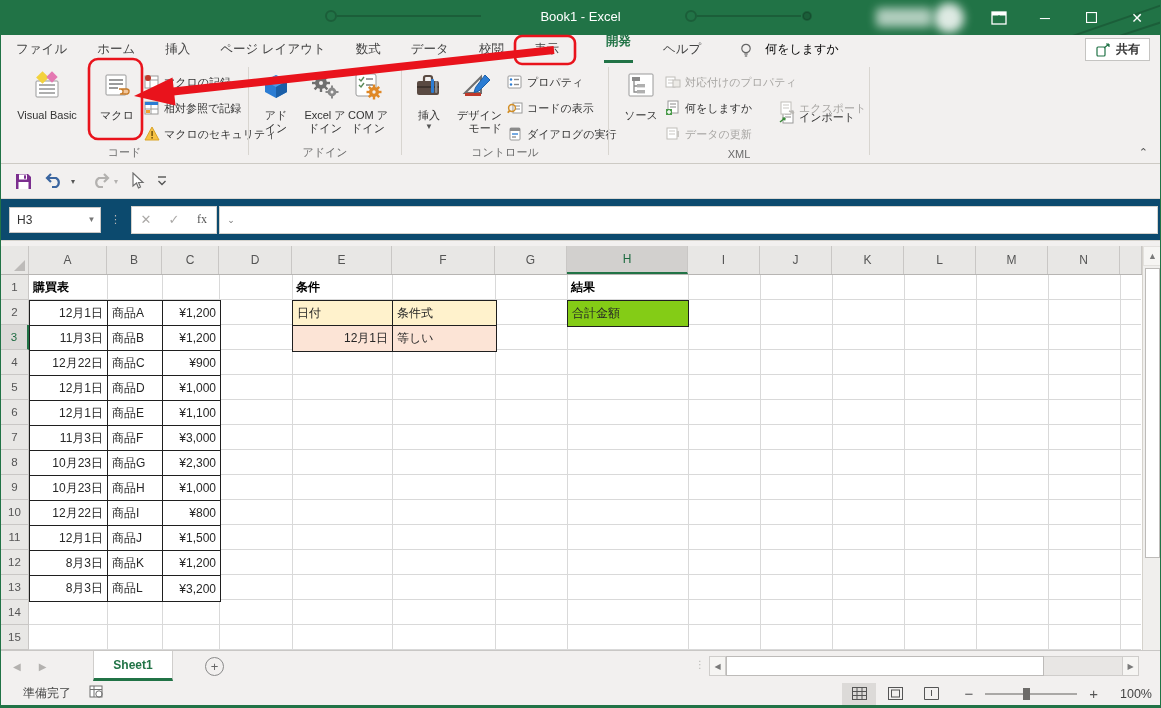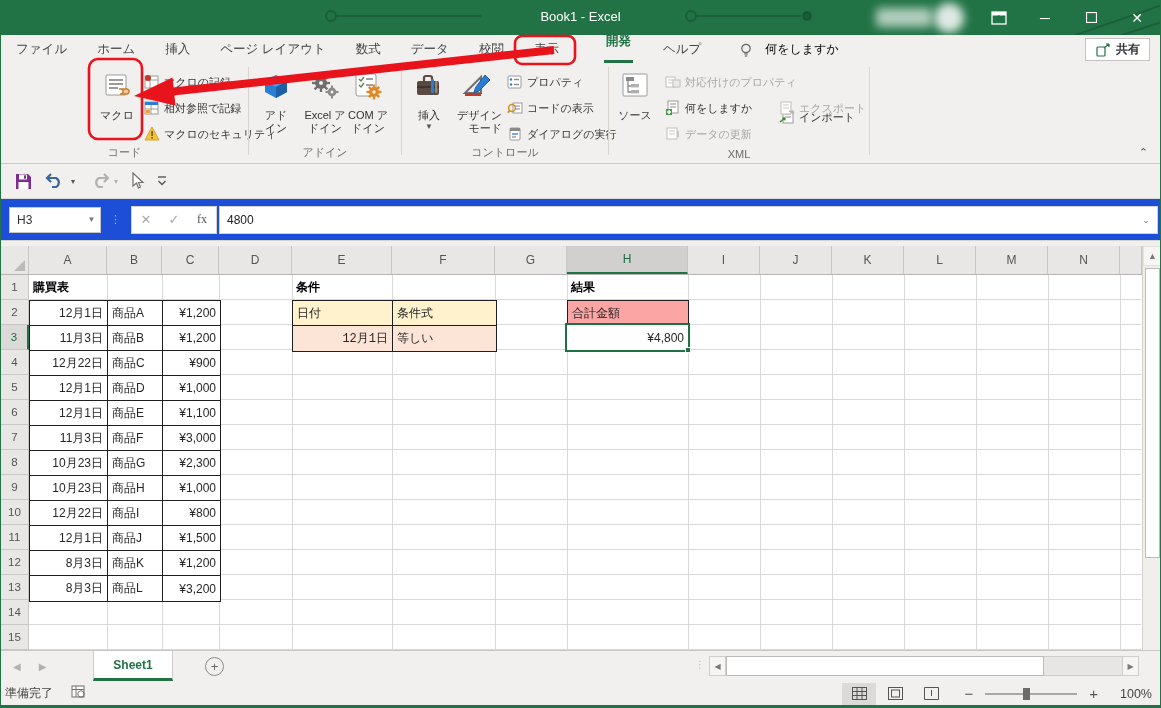--- a/index.html
+++ b/index.html
@@ -39,21 +39,21 @@
   .smallbtn.grayed, .bigbtn.grayed { color:#A7A5A2; }
   .chev { font-size:8px; color:#555; }
   .collapse-chev { position:absolute; right:12px; bottom:4px; color:#555; font-size:11px; }
 
   
   .qat { position:absolute; left:0; top:164px; width:100%; height:35px; background:#F2F0EF; border-bottom:1px solid #DBD8D3;
          display:flex; align-items:center; gap:4px; padding-left:10px; }
   .qbtn { display:flex; align-items:center; justify-content:center; height:26px; padding:0 4px; }
 
   
-  .fbar { position:absolute; left:0; top:199px; width:100%; height:42px; background:#1d4ed8; border-bottom:1px solid #D5D2CC;
+  .fbar { position:absolute; left:0; top:199px; width:100%; height:42px; background:#0c4a6e; border-bottom:1px solid #D5D2CC;
           display:flex; align-items:center; }
   .namebox { width:92px; height:26px; margin-left:8px; background:#fff; border:1px solid #C9C7C5; display:flex; align-items:center; }
   .namebox .nb-text { flex:1; padding-left:7px; color:#333; }
   .namebox .nb-arrow { width:18px; color:#777; font-size:8px; text-align:center; border-left:1px solid transparent; }
   .fdots { color:#B9B7B5; margin:0 9px; font-size:11px; letter-spacing:1px; }
   .fbtns { height:28px; background:#fff; border:1px solid #D5D2CC; display:flex; align-items:center; }
   .fbtn { width:28px; text-align:center; color:#ABA9A7; font-size:13px; }
   .fbtn.fx { color:#555; font-family:"Liberation Serif",serif; font-size:12px; }
   .finput { flex:1; height:28px; margin:0 2px 0 2px; background:#fff; border:1px solid #D5D2CC; display:flex; align-items:center; }
   .finput .fval { flex:1; padding-left:7px; color:#222; }
@@ -93,22 +93,22 @@
   .ptable { position:absolute; left:28px; top:54px; width:192px; border:1px solid #1f1f1f; background:#fff; }
   .ptr { display:flex; height:25px; }
   .ptd { border-right:1px solid #1f1f1f; border-bottom:1px solid #1f1f1f; display:flex; align-items:center; padding:0 4px; height:25px; }
   .ptr:last-child .ptd { border-bottom:none; }
   .ptd:last-child { border-right:none; }
   .w-a{width:78px} .w-b{width:55px} .w-c{width:57px} .w-e{width:100px} .w-f{width:103px}
   .right { justify-content:flex-end; }
   .hdr-blue { background:#D9E1F2; }
   .hdr-yellow { background:#FFF2CC; }
   .row-peach { background:#FCE4D6; }
-  .hdr-green { background:#fca5a5; }
-  .ctable { position:absolute; left:291px; top:54px; width:205px; border:1px solid #1f1f1f; background:#737373;font-family:Liberation Mono, monospace; }
+  .hdr-green { background:#84cc16; }
+  .ctable { position:absolute; left:291px; top:54px; width:205px; border:1px solid #1f1f1f; background:#737373; }
   .rtable { position:absolute; left:566px; top:54px; width:122px; border:1px solid #1f1f1f; }
   .selcell { position:absolute; left:564px; top:77px; width:125px; height:29px; border:2px solid #1E7145; background:#fff;
              display:flex; align-items:center; justify-content:flex-end; padding-right:4px; }
   .selcell .handle { position:absolute; right:-3px; bottom:-3px; width:6px; height:6px; background:#1E7145; border:1px solid #fff; }
 
   
   .vscroll { position:absolute; left:1141px; top:246px; width:20px; height:404px; background:#F0EFED; border-left:1px solid #D5D2CC; }
   .vs-btn { height:20px; display:flex; align-items:center; justify-content:center; color:#7a7a7a; font-size:9px; border:1px solid #E3E1DE; background:#F6F5F3; }
   .vs-thumb { margin:2px 2px; height:290px; background:#fff; border:1px solid #BDBBB9; }
 
@@ -124,21 +124,21 @@
   .hs-btn { width:17px; height:20px; border:1px solid #CFCDCB; background:#F6F5F3; color:#7a7a7a; font-size:8px;
             display:flex; align-items:center; justify-content:center; }
   .hs-thumb { width:318px; height:20px; background:#fff; border:1px solid #BDBBB9; }
   .hs-track { flex:1; background:#E8E6E4; border-top:1px solid #CFCDCB; border-bottom:1px solid #CFCDCB; }
   .vs-down { position:absolute; left:1141px; top:650px; width:20px; height:19px; background:#F6F5F3; border:1px solid #D5D2CC;
              display:flex; align-items:center; justify-content:center; color:#7a7a7a; font-size:9px; }
 
   
   .statusbar { position:absolute; left:0; top:682px; width:100%; height:26px; background:#F2F0EF; border-bottom:3px solid #217346;
                display:flex; align-items:center; }
-  .sb-ready { margin-left:4px; color:#444; }
+  .sb-ready { margin-left:22px; color:#444; }
   .sb-macro { margin-left:18px; }
   .sb-right { position:absolute; right:8px; display:flex; align-items:center; gap:2px; }
   .viewbtn { width:34px; height:22px; display:flex; align-items:center; justify-content:center; }
   .viewbtn.sel { background:#DCDAD8; }
   .zoomctl { display:flex; align-items:center; gap:0; margin-left:14px; color:#555; }
   .zslider { position:relative; width:92px; height:2px; background:#AAA8A6; margin:0 12px; }
   .zslider .zhandle { position:absolute; left:38px; top:-5px; width:7px; height:12px; background:#6d6b69; }
   .zpct { width:46px; text-align:right; color:#444; font-size:12.5px; margin-left:6px; }
 
   .red-overlay { position:absolute; inset:0; pointer-events:none; z-index:60; }
@@ -206,20 +206,33 @@
           <rect x="2" y="5" width="8" height="9" rx="1" fill="none" stroke="#217346" stroke-width="1.2"></rect>
           <path d="M9 6 L14 2 M14 2 L11 2 M14 2 L14 5" stroke="#217346" fill="none" stroke-width="1.2"></path>
         </svg>
       <span>共有</span>
     </div>
   </div>
 
   <div class="ribbon">
 
     <div class="rgroup" style="left:0;width:247px;">
+      <div class="bigbtn" style="left:4px;width:84px;">
+        <span class="bicon">
+          <svg width="30" height="30" viewBox="0 0 30 30">
+              <rect x="4" y="10" width="22" height="16" rx="1" fill="#fff" stroke="#9a9a9a"></rect>
+              <line x1="7" y1="14" x2="23" y2="14" stroke="#9a9a9a" stroke-width="1.6"></line>
+              <line x1="7" y1="18" x2="23" y2="18" stroke="#9a9a9a" stroke-width="1.6"></line>
+              <line x1="7" y1="22" x2="23" y2="22" stroke="#9a9a9a" stroke-width="1.6"></line>
+              <rect x="6" y="2" width="9" height="9" fill="#F3D23E" transform="rotate(45 10.5 6.5)"></rect>
+              <rect x="16" y="2" width="8" height="8" fill="#E478B2" transform="rotate(45 20 6)"></rect>
+            </svg>
+        </span>
+        <span>Visual Basic</span>
+      </div>
       <div class="bigbtn" style="left:94px;width:44px;">
         <span class="bicon">
           <svg width="30" height="30" viewBox="0 0 30 30">
               <rect x="4" y="4" width="20" height="20" rx="1" fill="#fff" stroke="#9a9a9a"></rect>
               <line x1="7" y1="9" x2="21" y2="9" stroke="#8a8a8a" stroke-width="1.7"></line>
               <line x1="7" y1="13" x2="21" y2="13" stroke="#8a8a8a" stroke-width="1.7"></line>
               <line x1="7" y1="17" x2="16" y2="17" stroke="#8a8a8a" stroke-width="1.7"></line>
               <path d="M17 18 h8 a2.5 2.5 0 0 1 -1 5 h-6 a2.5 2.5 0 0 0 1 -5z" fill="#F2C59A" stroke="#C77B29" stroke-width="1.3"></path>
             </svg>
         </span>
@@ -373,21 +386,21 @@
             <line x1="5" y1="8" x2="11" y2="8" stroke="#2B7CD3" stroke-width="1.3"></line>
             <line x1="5" y1="11" x2="9" y2="11" stroke="#8a8a8a" stroke-width="1.3"></line>
           </svg>
         <span>ダイアログの実行</span>
       </div>
       <div class="rgroup-label">コントロール</div>
     </div>
     <div class="rsep" style="left:607px;"></div>
 
     <div class="rgroup" style="left:608px;width:260px;">
-      <div class="bigbtn" style="left:6px;width:40px;text-align:right;">
+      <div class="bigbtn" style="left:12px;width:40px;text-align:right;">
         <span class="bicon">
           <svg width="30" height="30" viewBox="0 0 30 30">
               <rect x="3" y="3" width="24" height="22" rx="1" fill="#fff" stroke="#9a9a9a"></rect>
               <rect x="6" y="6" width="8" height="4" fill="#8a8a8a"></rect>
               <rect x="11" y="13" width="8" height="3.4" fill="#b0b0b0"></rect>
               <rect x="11" y="19" width="8" height="3.4" fill="#b0b0b0"></rect>
               <path d="M8 10 V21 H11 M8 15 H11" stroke="#8a8a8a" fill="none" stroke-width="1.3"></path>
             </svg>
         </span>
         <span>ソース</span>
@@ -486,21 +499,20 @@
       <span class="nb-text">H3</span>
       <span class="nb-arrow">▼</span>
     </div>
     <span class="fdots">⋮</span>
     <div class="fbtns">
       <span class="fbtn">✕</span>
       <span class="fbtn">✓</span>
       <span class="fbtn fx">fx</span>
     </div>
     <div class="finput">
-      <span class="fval">4800</span>
       <span class="f-exp">⌄</span>
     </div>
   </div>
 
   <div class="sheet">
     <div class="colheads">
       <div class="corner"></div>
       <div class="ch" style="width:78px">A</div>
       <div class="ch" style="width:55px">B</div>
       <div class="ch" style="width:57px">C</div>
@@ -615,24 +627,20 @@
         <div class="ptd w-f row-peach">等しい</div>
       </div>
     </div>
 
     <div class="rtable">
       <div class="ptr">
           <div class="ptd hdr-green" style="width:120px">合計金額</div>
         </div>
     </div>
 
-    <div class="selcell">
-      <span>¥4,800</span>
-      <span class="handle"></span>
-    </div>
   </div>
 
   <div class="vscroll">
     <div class="vs-btn">▲</div>
     <div class="vs-thumb"></div>
   </div>
   <div class="vs-down">▼</div>
 
   <div class="sheettabs">
     <div class="st-nav">

